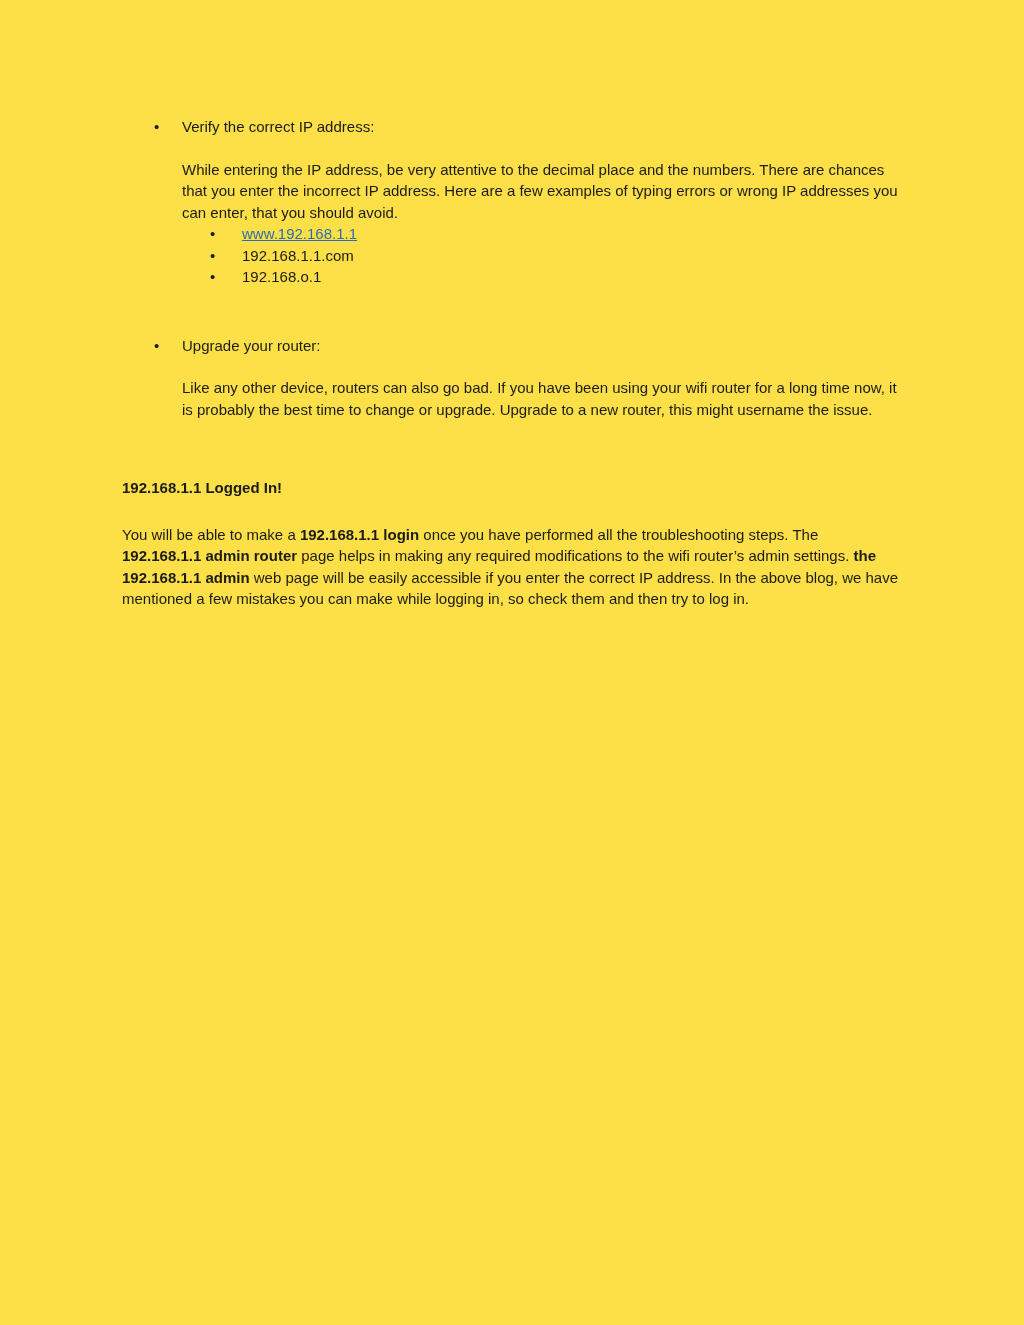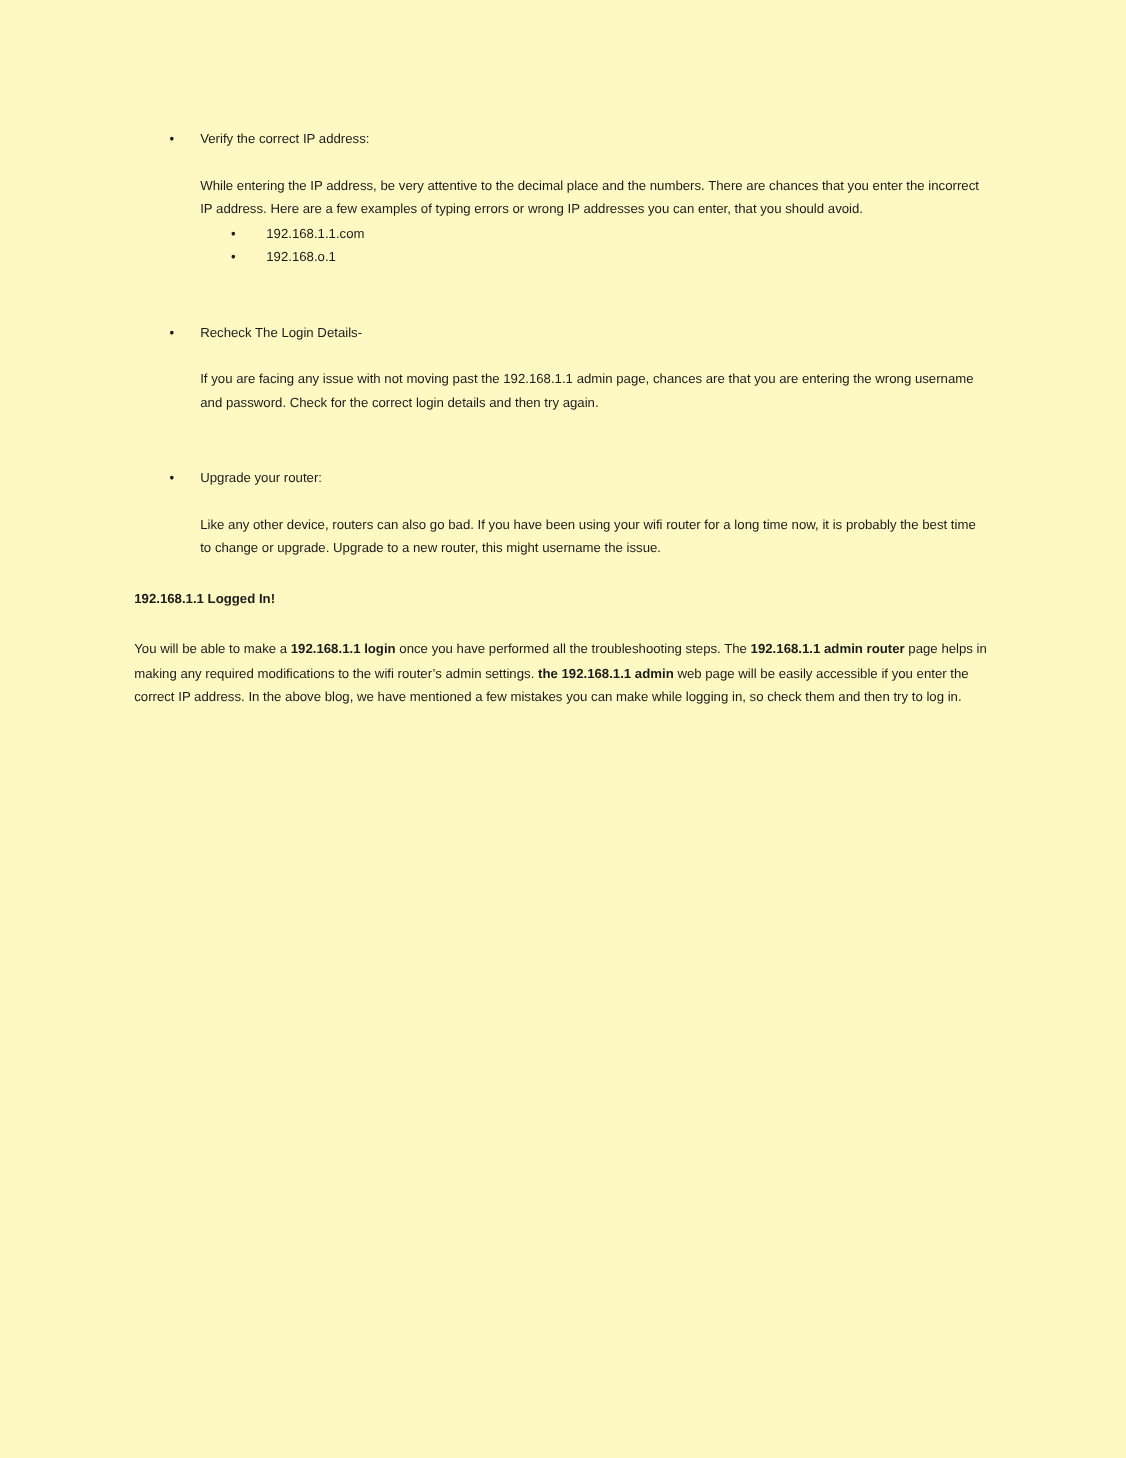--- a/index.html
+++ b/index.html
@@ -1,23 +1,23 @@
 <!DOCTYPE html>
 <html><head>
 <meta charset="utf-8">
 <style>
   html, body { margin: 0; padding: 0; background: #ffffff; }
   .page {
     width: 1024px;
     height: 1325px;
     box-sizing: border-box;
     padding: 116px 124px 0 122px;
-    background: #fef9c3;
+    background: #fde047;
     font-family: "Liberation Sans", sans-serif;
-    font-size: 12px;
+    font-size: 15px;
     line-height: 21.5px;
     color: #1b1b1b;
     overflow: hidden;
   }
   ul { list-style: none; margin: 0; padding: 0; }
 
   
   .item { position: relative; padding-left: 60px; }
   .item::before {
     content: "\2022";
@@ -35,48 +35,47 @@
   .subitem { position: relative; padding-left: 60px; }
   .subitem::before {
     content: "\2022";
     position: absolute;
     left: 28px;
     top: 0;
   }
 
   .link { color: #2a6cb5; text-decoration: underline; cursor: pointer; }
 
-  .footer-heading { font-weight: 700; margin-top: 24px; }
+  .footer-heading { font-weight: 700; margin-top: 57px; }
   .conclusion { margin: 25px 0 0 0; }
   .conclusion .b { font-weight: 700; }
 </style>
 </head>
 <body>
 
 <div class="page">
 
   <ul class="toplist">
 
     <li class="item">
       <div class="item-heading">Verify the correct IP address:</div>
       <p class="para">While entering the IP address, be very attentive to the decimal place and the numbers. There are chances that you enter the incorrect IP address. Here are a few examples of typing errors or wrong IP addresses you can enter, that you should avoid.</p>
       <ul class="sublist">
         <li class="subitem">
+          <a class="link" href="#">www.192.168.1.1</a>
+        </li>
+        <li class="subitem">
           <span>192.168.1.1.com</span>
         </li>
         <li class="subitem">
           <span>192.168.o.1</span>
         </li>
       </ul>
     </li>
 
-    <li class="item">
-      <div class="item-heading">Recheck The Login Details-</div>
-      <p class="para">If you are facing any issue with not moving past the 192.168.1.1 admin page, chances are that you are entering the wrong username and password. Check for the correct login details and then try again.</p>
-    </li>
 
     <li class="item">
       <div class="item-heading">Upgrade your router:</div>
       <p class="para">Like any other device, routers can also go bad. If you have been using your wifi router for a long time now, it is probably the best time to change or upgrade. Upgrade to a new router, this might username the issue.</p>
     </li>
 
   </ul>
 
   <div class="footer-heading">192.168.1.1 Logged In!</div>
 

